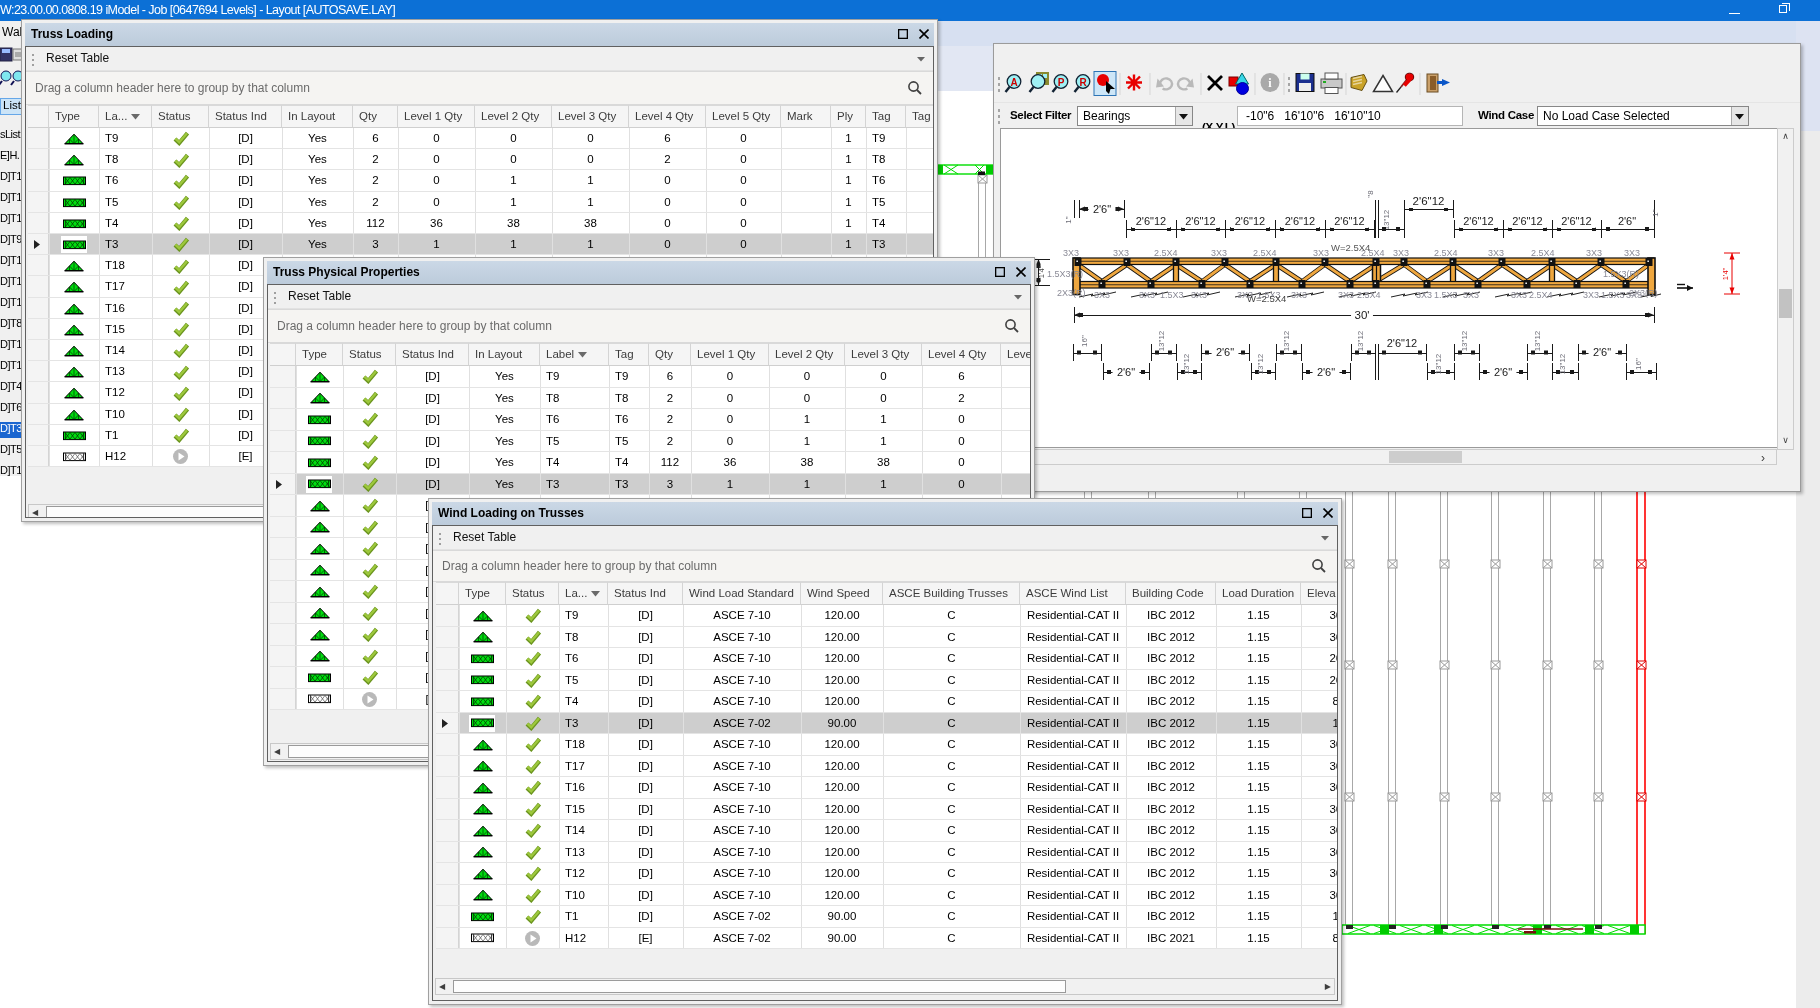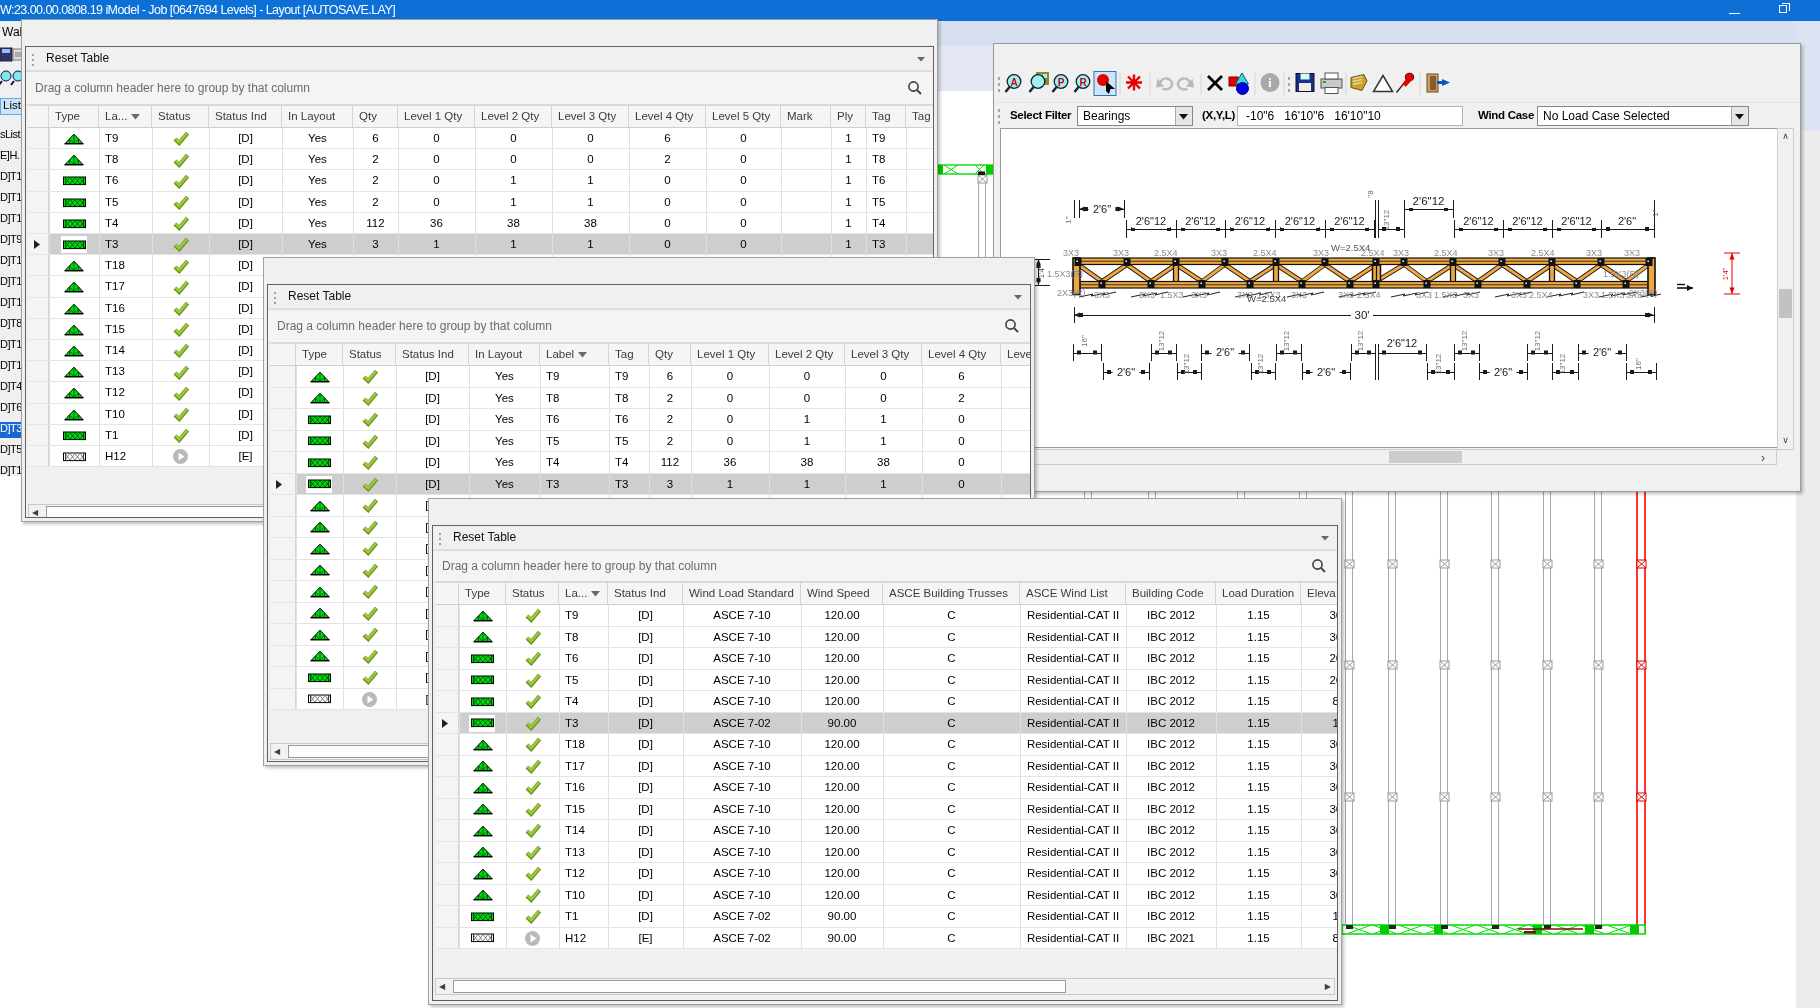--- a/index.html
+++ b/index.html
@@ -225,21 +225,21 @@
 </svg>
     </div>
 <div class="a" style="left:0;top:58px;width:806px;height:26px;background:#f0f0f0;border-top:1px solid #e5e5e5">
 <div class="a" style="left:4px;top:6px;width:2px;height:3px;background:#a5a5a5"></div>
 <div class="a" style="left:4px;top:12px;width:2px;height:3px;background:#a5a5a5"></div>
 <div class="a" style="left:4px;top:18px;width:2px;height:3px;background:#a5a5a5"></div>
 <div class="a" style="left:16px;top:6px;font-size:11.5px;font-weight:bold;color:#000;letter-spacing:-0.3px">Select Filter</div>
 <div class="a" style="left:83px;top:3px;width:116px;height:20px;background:#fff;border:1px solid #878787;font-size:12px;line-height:18px;padding-left:5px">Bearings<span style="position:absolute;right:0;top:0;width:17px;height:18px;background:#e6e6e6;border-left:1px solid #aaa"></span><svg style="position:absolute;right:4px;top:7px" width="9" height="6">
           <polygon points="0,0 9,0 4.5,5.5" fill="#111"></polygon>
         </svg></div>
-<div class="a" style="left:208px;top:6px;font-size:11.5px;font-weight:bold;color:#000;letter-spacing:-0.3px">(X,Y,L)</div>
+<div class="a" style="left:208px;top:18px;font-size:11.5px;font-weight:bold;color:#000;letter-spacing:-0.3px">(X,Y,L)</div>
 <div class="a" style="left:243px;top:3px;width:226px;height:20px;background:#fff;border:1px solid #b5b5b5;font-size:12px;line-height:18px;padding-left:8px">-10"6 &nbsp;&nbsp;16'10"6 &nbsp;&nbsp;16'10"10</div>
 <div class="a" style="left:484px;top:6px;font-size:11.5px;font-weight:bold;color:#000;letter-spacing:-0.3px">Wind Case</div>
 <div class="a" style="left:543px;top:3px;width:212px;height:20px;background:#fff;border:1px solid #878787;font-size:12px;line-height:18px;padding-left:5px">No Load Case Selected<span style="position:absolute;right:0;top:0;width:17px;height:18px;background:#e6e6e6;border-left:1px solid #aaa"></span><svg style="position:absolute;right:4px;top:7px" width="9" height="6">
           <polygon points="0,0 9,0 4.5,5.5" fill="#111"></polygon>
         </svg></div>
 </div>
 <div class="a" style="left:6px;top:84px;width:777px;height:320px;background:#fff;border:1px solid #9a9a9a;border-right:none">
 <svg class="a" style="left:0;top:0" width="777" height="320" viewBox="1000 128 777 320">
         <line x1="1077" y1="263.5" x2="1101" y2="280.5" stroke="#111" stroke-width="4.6"></line>
         <line x1="1077" y1="263.5" x2="1101" y2="280.5" stroke="#EFA73F" stroke-width="2.8"></line>
@@ -615,20 +615,25 @@
 <div class="a" style="left:2px;bottom:2px;width:11px;height:12px;color:#3f3f3f;font-size:9px;text-align:center">∨</div>
 <div class="a" style="left:1px;top:160px;width:13px;height:29px;background:#c2c2c2"></div>
 </div>
 <div class="a" style="left:6px;top:405px;width:777px;height:16px;background:#f1f1f1;border:1px solid #cccccc">
 <div class="a" style="left:2px;top:2px;width:12px;height:11px;color:#3f3f3f;font-size:9px">‹</div>
 <div class="a" style="right:3px;top:1px;width:12px;height:12px;color:#3f3f3f;font-size:12px">›</div>
 <div class="a" style="left:388px;top:1px;width:73px;height:12px;background:#cdcdcd"></div>
 </div>
 </div>
 <div class="win" style="left:21px;top:19px;width:917px;height:503px">
+<div class="tb">Truss Loading<div class="tbtn" style="right:26px;top:0"><svg width="10" height="10" style="margin-top:6px">
+          <rect x="0.5" y="0.5" width="9" height="9" fill="none" stroke="#000" stroke-width="1.6"></rect>
+        </svg></div><div class="tbtn" style="right:5px;top:0"><svg width="10" height="10" style="margin-top:6px">
+          <path d="M0.5,0.5 L9.5,9.5 M9.5,0.5 L0.5,9.5" stroke="#000" stroke-width="1.6"></path>
+        </svg></div></div>
 <div class="cl">
 <div class="tbar" style="top:0;height:24px"></div>
 <div class="grip" style="left:6px;top:7px"></div>
       <div class="grip" style="left:6px;top:12px"></div>
       <div class="grip" style="left:6px;top:17px"></div>
 <div class="a" style="left:20px;top:4px;font-size:12px;color:#111">Reset Table</div>
 <svg class="a" style="right:8px;top:10px" width="8" height="5">
         <polygon points="0,0 8,0 4,4.5" fill="#666"></polygon>
       </svg>
 <div class="dragb" style="top:24px;height:34px;line-height:32px;padding-left:9px">Drag a column header here to group by that column</div>
@@ -1052,20 +1057,25 @@
 <div class="cell" style="left:840px;top:399.0px;width:40px;height:21.2px;line-height:21.2px;padding-left:6px;">H12</div>
 <div class="cell ctr" style="left:880px;top:399.0px;width:70px;height:21.2px;line-height:21.2px;"></div>
 <div class="hs" style="left:2px;right:2px;top:457px;height:17px">
 <div class="arr" style="left:3px;top:3px">◀</div>
 <div class="arr" style="right:3px;top:3px">▶</div>
 <div class="hsb" style="left:17px;width:723px;top:1px;height:13px"></div>
 </div>
 </div>
   </div>
 <div class="win" style="left:263px;top:257px;width:772px;height:509px">
+<div class="tb">Truss Physical Properties<div class="tbtn" style="right:26px;top:0"><svg width="10" height="10" style="margin-top:6px">
+          <rect x="0.5" y="0.5" width="9" height="9" fill="none" stroke="#000" stroke-width="1.6"></rect>
+        </svg></div><div class="tbtn" style="right:5px;top:0"><svg width="10" height="10" style="margin-top:6px">
+          <path d="M0.5,0.5 L9.5,9.5 M9.5,0.5 L0.5,9.5" stroke="#000" stroke-width="1.6"></path>
+        </svg></div></div>
 <div class="cl">
 <div class="tbar" style="top:0;height:24px"></div>
 <div class="grip" style="left:6px;top:7px"></div>
       <div class="grip" style="left:6px;top:12px"></div>
       <div class="grip" style="left:6px;top:17px"></div>
 <div class="a" style="left:20px;top:4px;font-size:12px;color:#111">Reset Table</div>
 <svg class="a" style="right:8px;top:10px" width="8" height="5">
         <polygon points="0,0 8,0 4,4.5" fill="#666"></polygon>
       </svg>
 <div class="dragb" style="top:24px;height:34px;line-height:32px;padding-left:9px">Drag a column header here to group by that column</div>
@@ -1435,20 +1445,25 @@
 <div class="cell ctr" style="left:654px;top:403.5px;width:79px;height:21.5px;line-height:21.5px;">0</div>
 <div class="cell ctr" style="left:733px;top:403.5px;width:77px;height:21.5px;line-height:21.5px;">0</div>
 <div class="hs" style="left:2px;right:2px;top:458px;height:17px">
 <div class="arr" style="left:3px;top:3px">◀</div>
 <div class="arr" style="right:3px;top:3px">▶</div>
 <div class="hsb" style="left:17px;width:728px;top:1px;height:13px"></div>
 </div>
 </div>
   </div>
 <div class="win" style="left:428px;top:498px;width:914px;height:507px">
+<div class="tb">Wind Loading on Trusses<div class="tbtn" style="right:26px;top:0"><svg width="10" height="10" style="margin-top:6px">
+          <rect x="0.5" y="0.5" width="9" height="9" fill="none" stroke="#000" stroke-width="1.6"></rect>
+        </svg></div><div class="tbtn" style="right:5px;top:0"><svg width="10" height="10" style="margin-top:6px">
+          <path d="M0.5,0.5 L9.5,9.5 M9.5,0.5 L0.5,9.5" stroke="#000" stroke-width="1.6"></path>
+        </svg></div></div>
 <div class="cl">
 <div class="tbar" style="top:0;height:24px"></div>
 <div class="grip" style="left:6px;top:7px"></div>
       <div class="grip" style="left:6px;top:12px"></div>
       <div class="grip" style="left:6px;top:17px"></div>
 <div class="a" style="left:20px;top:4px;font-size:12px;color:#111">Reset Table</div>
 <svg class="a" style="right:8px;top:10px" width="8" height="5">
         <polygon points="0,0 8,0 4,4.5" fill="#666"></polygon>
       </svg>
 <div class="dragb" style="top:24px;height:32px;line-height:30px;padding-left:9px">Drag a column header here to group by that column</div>

